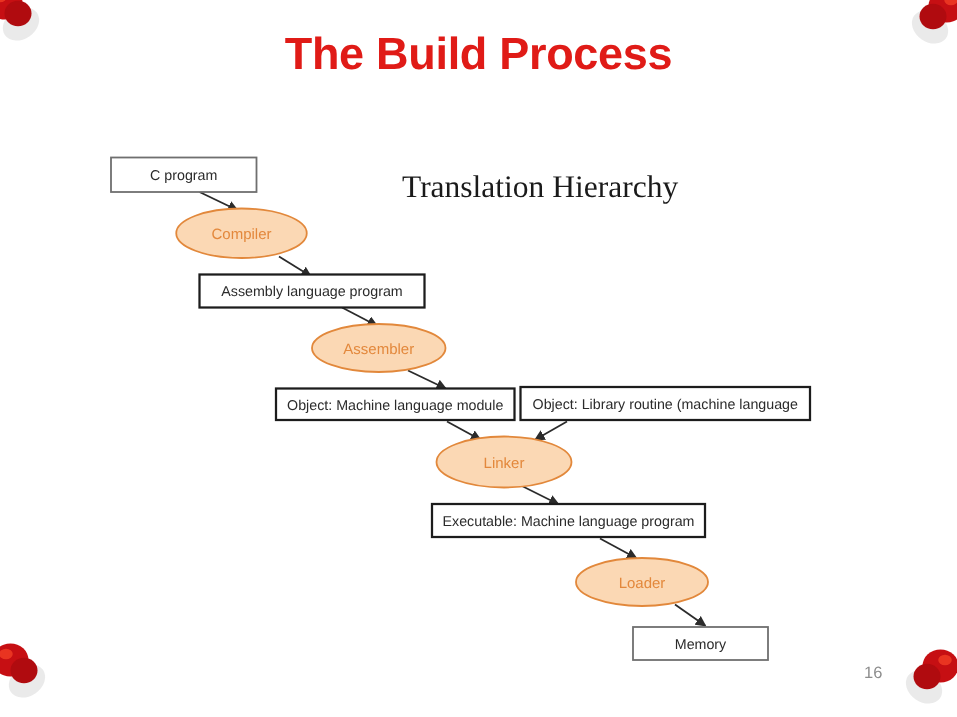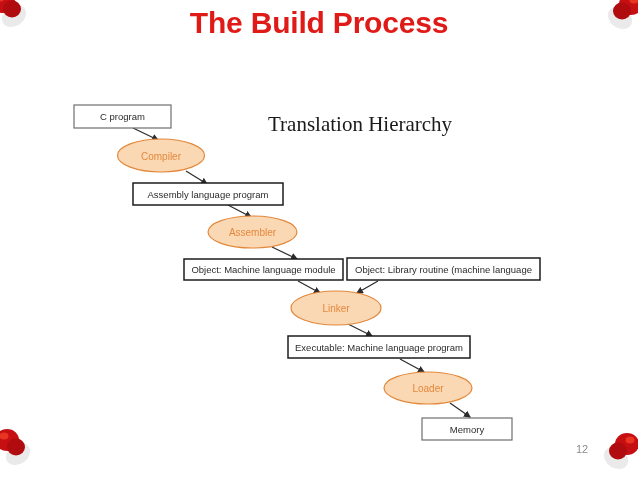--- a/index.html
+++ b/index.html
@@ -17,21 +17,21 @@
   #slide {
     position: absolute;
     left: 0; top: 0;
     width: 638px;
     height: 478px;
     background: #ffffff;
   }
   #slide-title {
     position: absolute;
     left: 0;
-    top: 6px;
+    top: 20px;
     width: 638px;
     text-align: center;
     font-family: "Liberation Sans", sans-serif;
     font-size: 30px;
     font-weight: bold;
     color: #e01b17;
     letter-spacing: -0.2px;
     white-space: nowrap;
   }
   #diagram {
@@ -175,15 +175,15 @@
     <ellipse cx="10" cy="8" rx="4.5" ry="3.5" fill="#ef3b25" opacity="0.85"></ellipse>
   </svg>
 
   <svg class="pin" id="pin-br" viewBox="0 0 44 44" xmlns="http://www.w3.org/2000/svg">
     <ellipse cx="24" cy="26" rx="13" ry="10" fill="#d8d8d8" opacity="0.55" transform="rotate(-35 24 26)"></ellipse>
     <ellipse cx="13" cy="12" rx="12" ry="11" fill="#c60f13"></ellipse>
     <ellipse cx="22" cy="19" rx="9" ry="8.5" fill="#b00b0f"></ellipse>
     <ellipse cx="10" cy="8" rx="4.5" ry="3.5" fill="#ef3b25" opacity="0.85"></ellipse>
   </svg>
 
-  <div id="page-number">12</div>
+  <div id="page-number">16</div>
 
 </div>
 
 </body></html>

